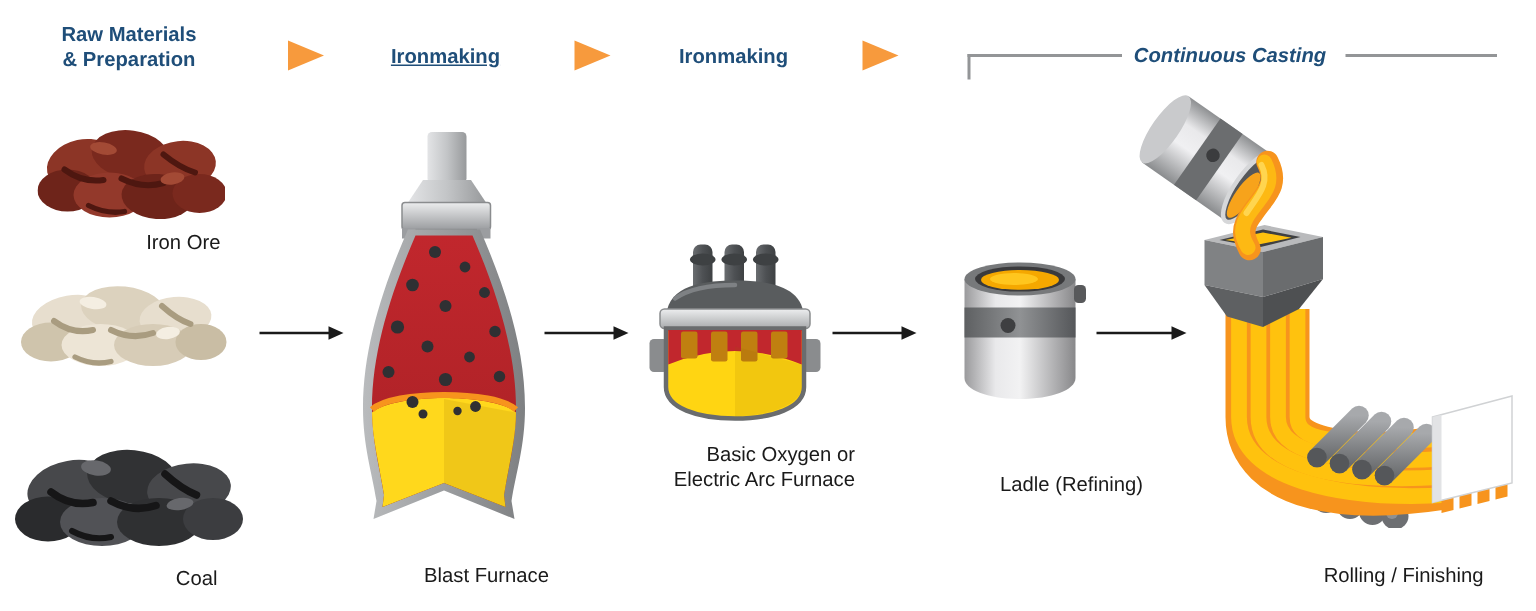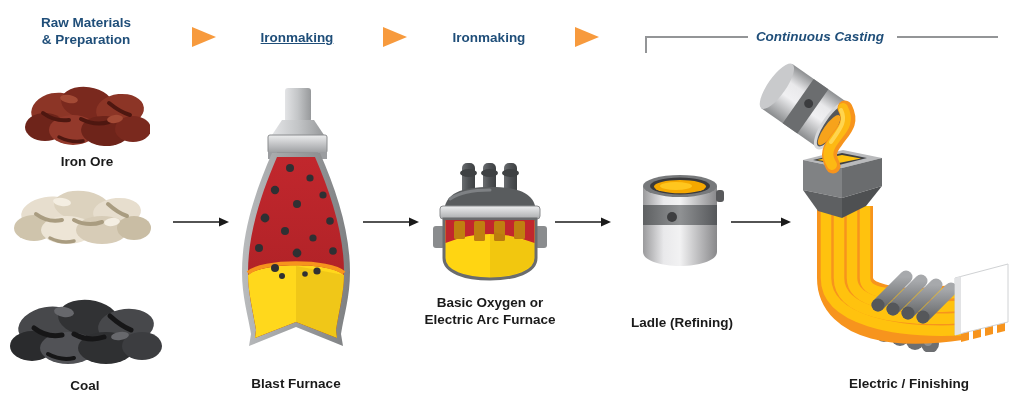--- a/index.html
+++ b/index.html
@@ -6,22 +6,22 @@
     --accent:#1F4E79;
     --arrow:#F79A3D;
     --ink:#1A1A1A;
     --line:#939597;
   }
   html,body{margin:0;padding:0;background:#fff;}
   #stage{position:relative;width:1024px;height:407px;background:#fff;overflow:hidden;
          font-family:"Liberation Sans",sans-serif;}
   .hdr{position:absolute;color:var(--accent);font-weight:700;font-size:13.5px;
        text-align:center;line-height:17px;white-space:nowrap;}
-  .lbl{position:absolute;color:var(--ink);font-weight:700;font-size:13.5px;
-       text-align:center;line-height:17px;white-space:nowrap;}
+  .lbl{position:absolute;color:var(--ink);font-weight:400;font-size:13.5px;
+       text-align:right;line-height:17px;white-space:nowrap;}
   .stage-arrow{position:absolute;width:0;height:0;
        border-left:24px solid var(--arrow);
        border-top:10px solid transparent;border-bottom:10px solid transparent;}
   .bracket{position:absolute;background:var(--line);}
   .flow{position:absolute;}
   svg{display:block;}
 </style>
 </head>
 <body>
 
@@ -334,15 +334,15 @@
         <ellipse cx="30" cy="6" rx="5.5" ry="18" fill="#F7A31B"></ellipse>
       </g>
 
       <g>
         <path d="M90,48 C98,64 88,70 80,82 C72,92 74,98 78,106" stroke="#F7941D" stroke-width="15" fill="none" stroke-linecap="round"></path>
         <path d="M88,48 C96,64 86,70 78,82 C71,92 73,98 77,105" stroke="#FDB913" stroke-width="10" fill="none" stroke-linecap="round"></path>
         <path d="M86,50 C92,62 84,70 76,82" stroke="#FFD54F" stroke-width="4" fill="none" stroke-linecap="round"></path>
       </g>
     </svg>
   </div>
-  <div class="lbl" style="left:829px;top:375px;width:160px;">Electric / Finishing</div>
+  <div class="lbl" style="left:829px;top:375px;width:160px;">Rolling / Finishing</div>
 
 </div>
 
 </body></html>

